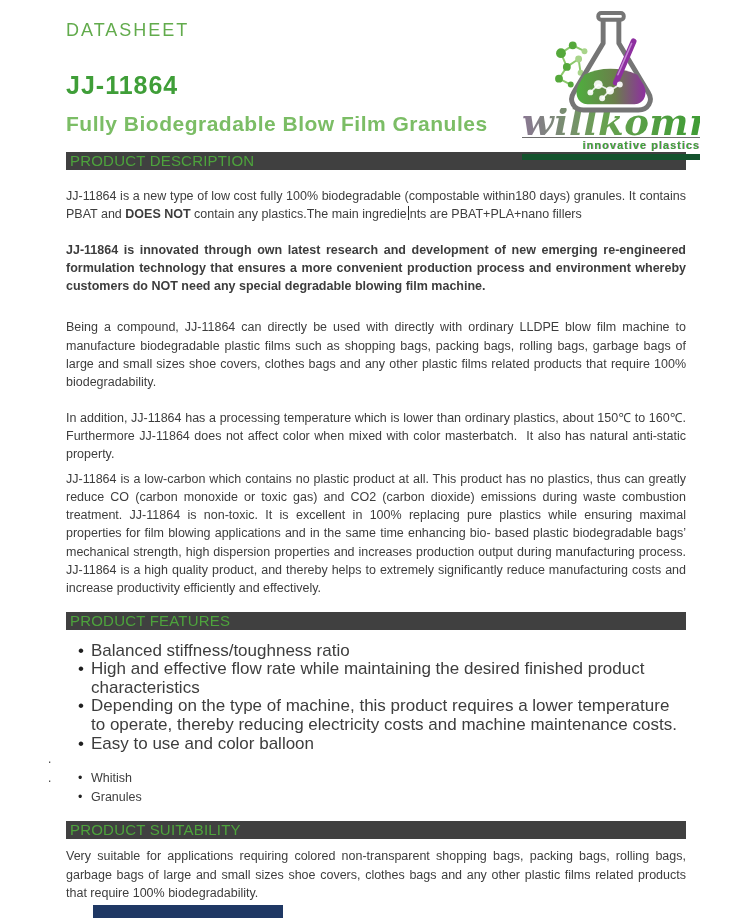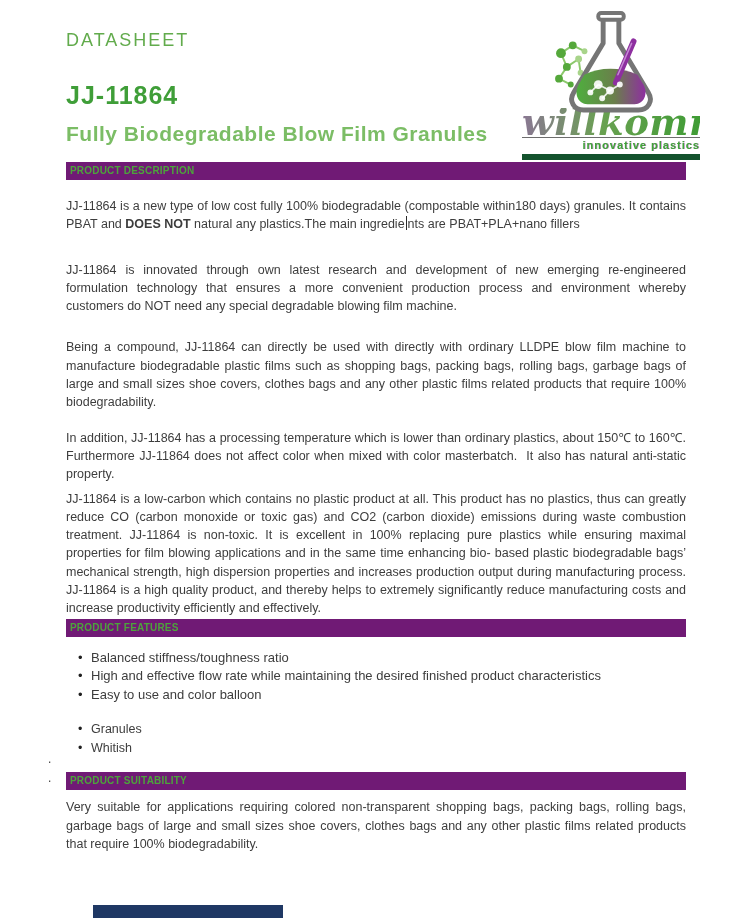--- a/index.html
+++ b/index.html
@@ -1,19 +1,19 @@
 <!DOCTYPE html>
 <html><head>
 <meta charset="utf-8">
 <style>
   html,body{margin:0;padding:0;background:#ffffff;}
   .page{
     position:relative;width:678px;height:918px;margin:0 auto;background:#fff;
     font-family:"Liberation Sans",sans-serif;color:#3d3d3d;overflow:hidden;
-    box-sizing:border-box;padding:30px 28px 0 30px;
+    box-sizing:border-box;padding:20px 28px 0 30px;
   }
   
   .kicker{color:#62ab4c;font-size:18px;line-height:21px;letter-spacing:2px;font-weight:400;}
   .product-code{margin-top:31px;color:#3f9e38;font-size:25px;line-height:27px;font-weight:700;letter-spacing:1px;}
   .subtitle{margin-top:13px;color:#7bbd65;font-size:21px;line-height:23px;font-weight:700;letter-spacing:0.5px;}
   
   .logo{position:absolute;top:10px;right:14px;width:178px;text-align:right;}
   .logo svg{display:block;margin:0 auto 0 auto;}
   .wordmark{
     font-family:"DejaVu Serif",serif;font-style:italic;font-weight:700;
@@ -24,41 +24,41 @@
     text-align:right;
   }
   .logo-rule{height:1px;background:#6d6d6d;margin:1px 0 1px 0;}
   .tagline{
     font-size:11px;line-height:13px;font-weight:700;letter-spacing:1px;
     color:#3fa437;text-shadow:0.7px 0 0 rgba(142,47,160,0.55);
     border-bottom:6px solid #14532d;padding-bottom:2px;
   }
   
   .section-bar{
-    background:#701a75;color:#4da33c;font-weight:700;font-size:10px;
+    background:#404040;color:#4da33c;font-weight:400;font-size:15px;
     line-height:14px;padding:2px 4px;letter-spacing:0.2px;
   }
   .sb-1{margin-top:17px;}
-  .sb-2{margin-top:1px;}
+  .sb-2{margin-top:14px;}
   .sb-3{margin-top:2px;}
   .sb-4{margin-top:14px;}
   
   .para{font-size:12.5px;line-height:18.3px;text-align:justify;margin:0;}
   .p-1{margin-top:17px;}
-  .p-2{margin-top:27px;}
+  .p-2{margin-top:17px;font-weight:bold;}
   .p-3{margin-top:23px;}
   .p-4{margin-top:17px;}
   .p-5{margin-top:6px;}
   .p-6{margin-top:8px;}
   .b{font-weight:700;}
   .caret{display:inline-block;width:1px;height:14px;background:#2a2a2a;vertical-align:-2px;margin:0 1px;}
   
   ul.blist{list-style:none;margin:0;padding:0 0 0 12px;}
   ul.feat{margin-top:12px;}
-  ul.feat li{position:relative;padding-left:13px;font-size:13px;line-height:18.6px;}
+  ul.feat li{position:relative;padding-left:13px;font-size:17px;line-height:18.6px;}
   ul.feat li::before{content:"\2022";position:absolute;left:0;top:0;color:#1f1f1f;}
   ul.app{margin-top:16px;}
   ul.app li{position:relative;padding-left:13px;font-size:12.5px;line-height:19px;}
   ul.app li::before{content:"\2022";position:absolute;left:0;top:0;color:#1f1f1f;}
   .margin-mark{position:absolute;left:12px;font-size:12px;color:#3d3d3d;}
   .mm-1{top:752px;}
   .mm-2{top:771px;}
   
   .clipped-bar{position:absolute;left:57px;top:905px;width:190px;height:13px;background:#1f3864;}
 </style>
@@ -115,36 +115,37 @@
           <circle cx="44" cy="84" r="3"></circle>
           <circle cx="74" cy="76" r="3"></circle>
       </g>
     </svg>
     <div class="wordmark">willkommen</div>
     <div class="logo-rule"></div>
     <div class="tagline">innovative plastics</div>
   </div>
 
   <div class="section-bar sb-1">PRODUCT DESCRIPTION</div>
-  <p class="para p-1"><span>JJ-11864 is a new type of low cost fully 100% biodegradable (compostable within180 days) granules. It contains PBAT and </span><span class="b">DOES NOT</span><span> natural any plastics.The main ingredie</span><span class="caret"></span><span>nts are PBAT+PLA+nano fillers</span></p>
+  <p class="para p-1"><span>JJ-11864 is a new type of low cost fully 100% biodegradable (compostable within180 days) granules. It contains PBAT and </span><span class="b">DOES NOT</span><span> contain any plastics.The main ingredie</span><span class="caret"></span><span>nts are PBAT+PLA+nano fillers</span></p>
   <p class="para p-2"><span>JJ-11864 is innovated through own latest research and development of new emerging re-engineered formulation technology that ensures a more convenient production process and environment whereby customers do NOT need any special degradable blowing film machine.</span></p>
   <p class="para p-3"><span>Being a compound, JJ-11864 can directly be used with directly with ordinary LLDPE blow film machine to manufacture biodegradable plastic films such as shopping bags, packing bags, rolling bags, garbage bags of large and small sizes shoe covers, clothes bags and any other plastic films related products that require 100% biodegradability.</span></p>
   <p class="para p-4"><span>In addition, JJ-11864 has a processing temperature which is lower than ordinary plastics, about 150℃ to 160℃. Furthermore JJ-11864 does not affect color when mixed with color masterbatch.&nbsp; It also has natural anti-static property.</span></p>
   <p class="para p-5"><span>JJ-11864 is a low-carbon which contains no plastic product at all. This product has no plastics, thus can greatly reduce CO (carbon monoxide or toxic gas) and CO2 (carbon dioxide) emissions during waste combustion treatment. JJ-11864 is non-toxic. It is excellent in 100% replacing pure plastics while ensuring maximal properties for film blowing applications and in the same time enhancing bio- based plastic biodegradable bags’ mechanical strength, high dispersion properties and increases production output during manufacturing process. JJ-11864 is a high quality product, and thereby helps to extremely significantly reduce manufacturing costs and increase productivity efficiently and effectively.</span></p>
 
   <div class="section-bar sb-2">PRODUCT FEATURES</div>
   <ul class="blist feat">
       <li>Balanced stiffness/toughness ratio</li>
       <li>High and effective flow rate while maintaining the desired finished product characteristics</li>
+      <li>Depending on the type of machine, this product requires a lower temperature to operate, thereby reducing electricity costs and machine maintenance costs.</li>
       <li>Easy to use and color balloon</li>
     </ul>
 
   <ul class="blist app">
+      <li>Whitish</li>
       <li>Granules</li>
-      <li>Whitish</li>
     </ul>
   <span class="margin-mark mm-1">.</span>
   <span class="margin-mark mm-2">.</span>
 
   <div class="section-bar sb-4">PRODUCT SUITABILITY</div>
   <p class="para p-6"><span>Very suitable for applications requiring colored non-transparent shopping bags, packing bags, rolling bags, garbage bags of large and small sizes shoe covers, clothes bags and any other plastic films related products that require 100% biodegradability.</span></p>
 
   <div class="clipped-bar"></div>
 
 </div>

